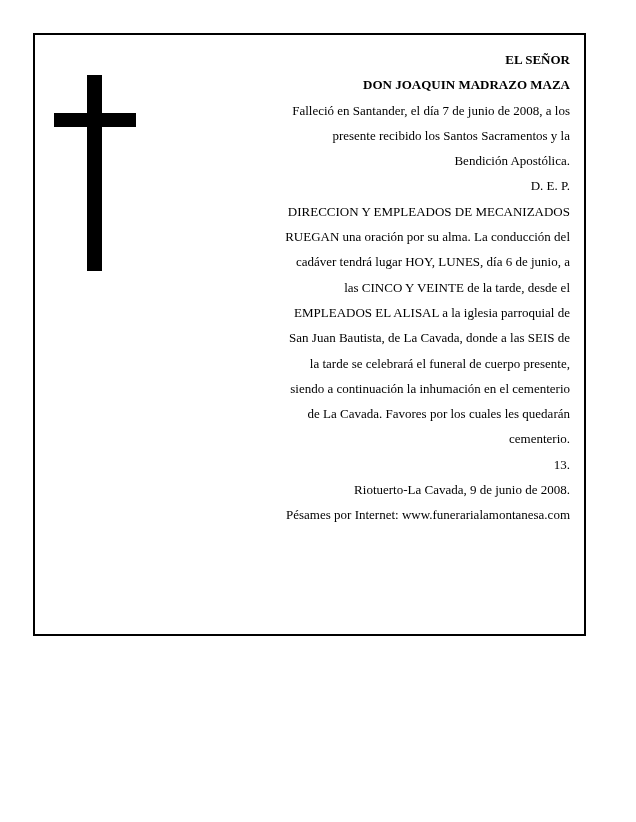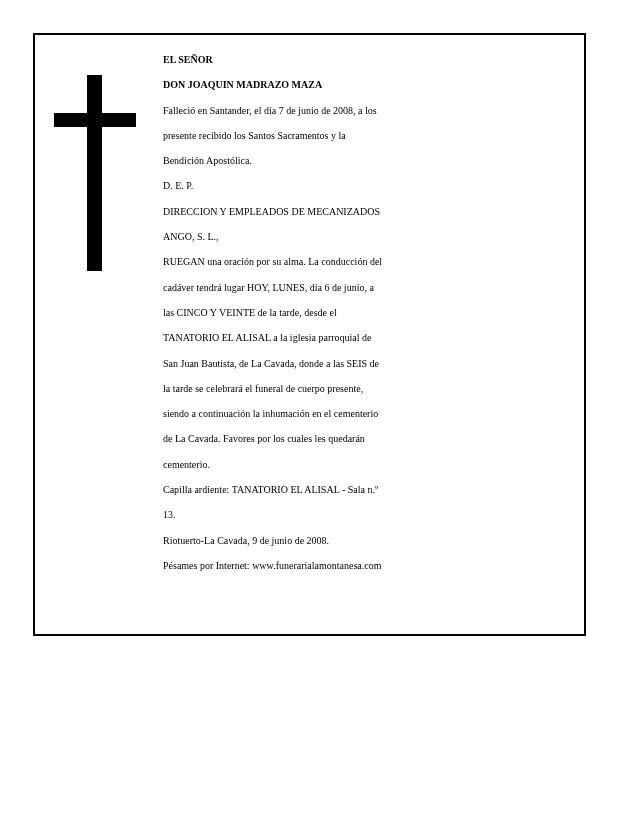--- a/index.html
+++ b/index.html
@@ -49,26 +49,26 @@
     left: 0px;
     top: 38px;
     width: 82px;
     height: 14px;
     background: #000000;
   }
 
   
   #notice-text {
     position: absolute;
-    left: 128px;   
+    left: 111px;   
     top: 12px;
     width: 424px;
-    font-size: 10px;
+    font-size: 13px;
     line-height: 25.3px;
-    text-align: left;
+    text-align: right;
   }
   .line {
     white-space: pre-wrap;
     word-break: normal;
   }
   .line.bold {
     font-weight: bold;
   }
 </style>
 </head>
@@ -82,29 +82,27 @@
   </div>
 
   <div id="notice-text">
       <div class="line bold">EL SEÑOR</div>
       <div class="line bold">DON JOAQUIN MADRAZO MAZA</div>
       <div class="line">Falleció en Santander, el día 7 de junio de 2008, a los</div>
       <div class="line">presente recibido los Santos Sacramentos y la</div>
       <div class="line">Bendición Apostólica.</div>
       <div class="line">D. E. P.</div>
       <div class="line">DIRECCION Y EMPLEADOS DE MECANIZADOS</div>
-      <div class="line">ANGO, S. L.,</div>
       <div class="line">RUEGAN una oración por su alma. La conducción del</div>
       <div class="line">cadáver tendrá lugar HOY, LUNES, día 6 de junio, a</div>
       <div class="line">las CINCO Y VEINTE de la tarde, desde el</div>
-      <div class="line">TANATORIO EL ALISAL a la iglesia parroquial de</div>
+      <div class="line">EMPLEADOS EL ALISAL a la iglesia parroquial de</div>
       <div class="line">San Juan Bautista, de La Cavada, donde a las SEIS de</div>
       <div class="line">la tarde se celebrará el funeral de cuerpo presente,</div>
       <div class="line">siendo a continuación la inhumación en el cementerio</div>
       <div class="line">de La Cavada. Favores por los cuales les quedarán</div>
       <div class="line">cementerio.</div>
-      <div class="line">Capilla ardiente: TANATORIO EL ALISAL - Sala n.º</div>
       <div class="line">13.</div>
       <div class="line">Riotuerto-La Cavada, 9 de junio de 2008.</div>
       <div class="line">Pésames por Internet: www.funerarialamontanesa.com</div>
     </div>
 
 </div>
 
 </body></html>

